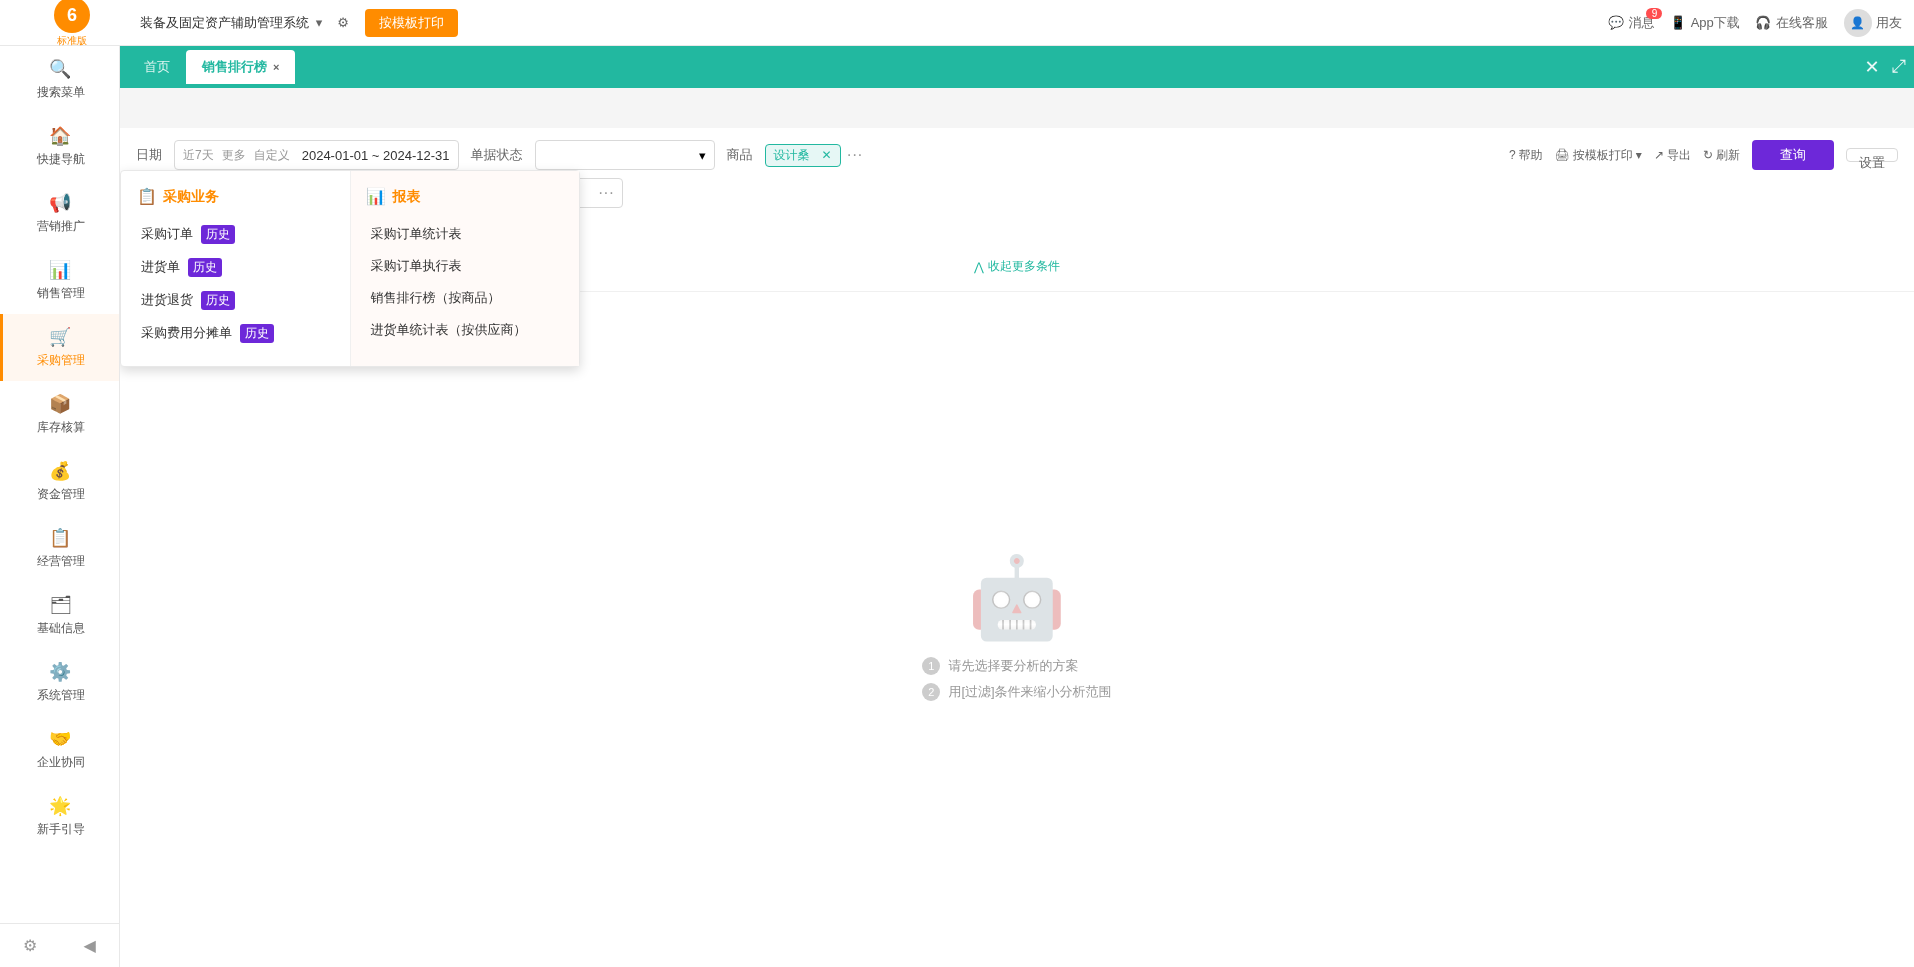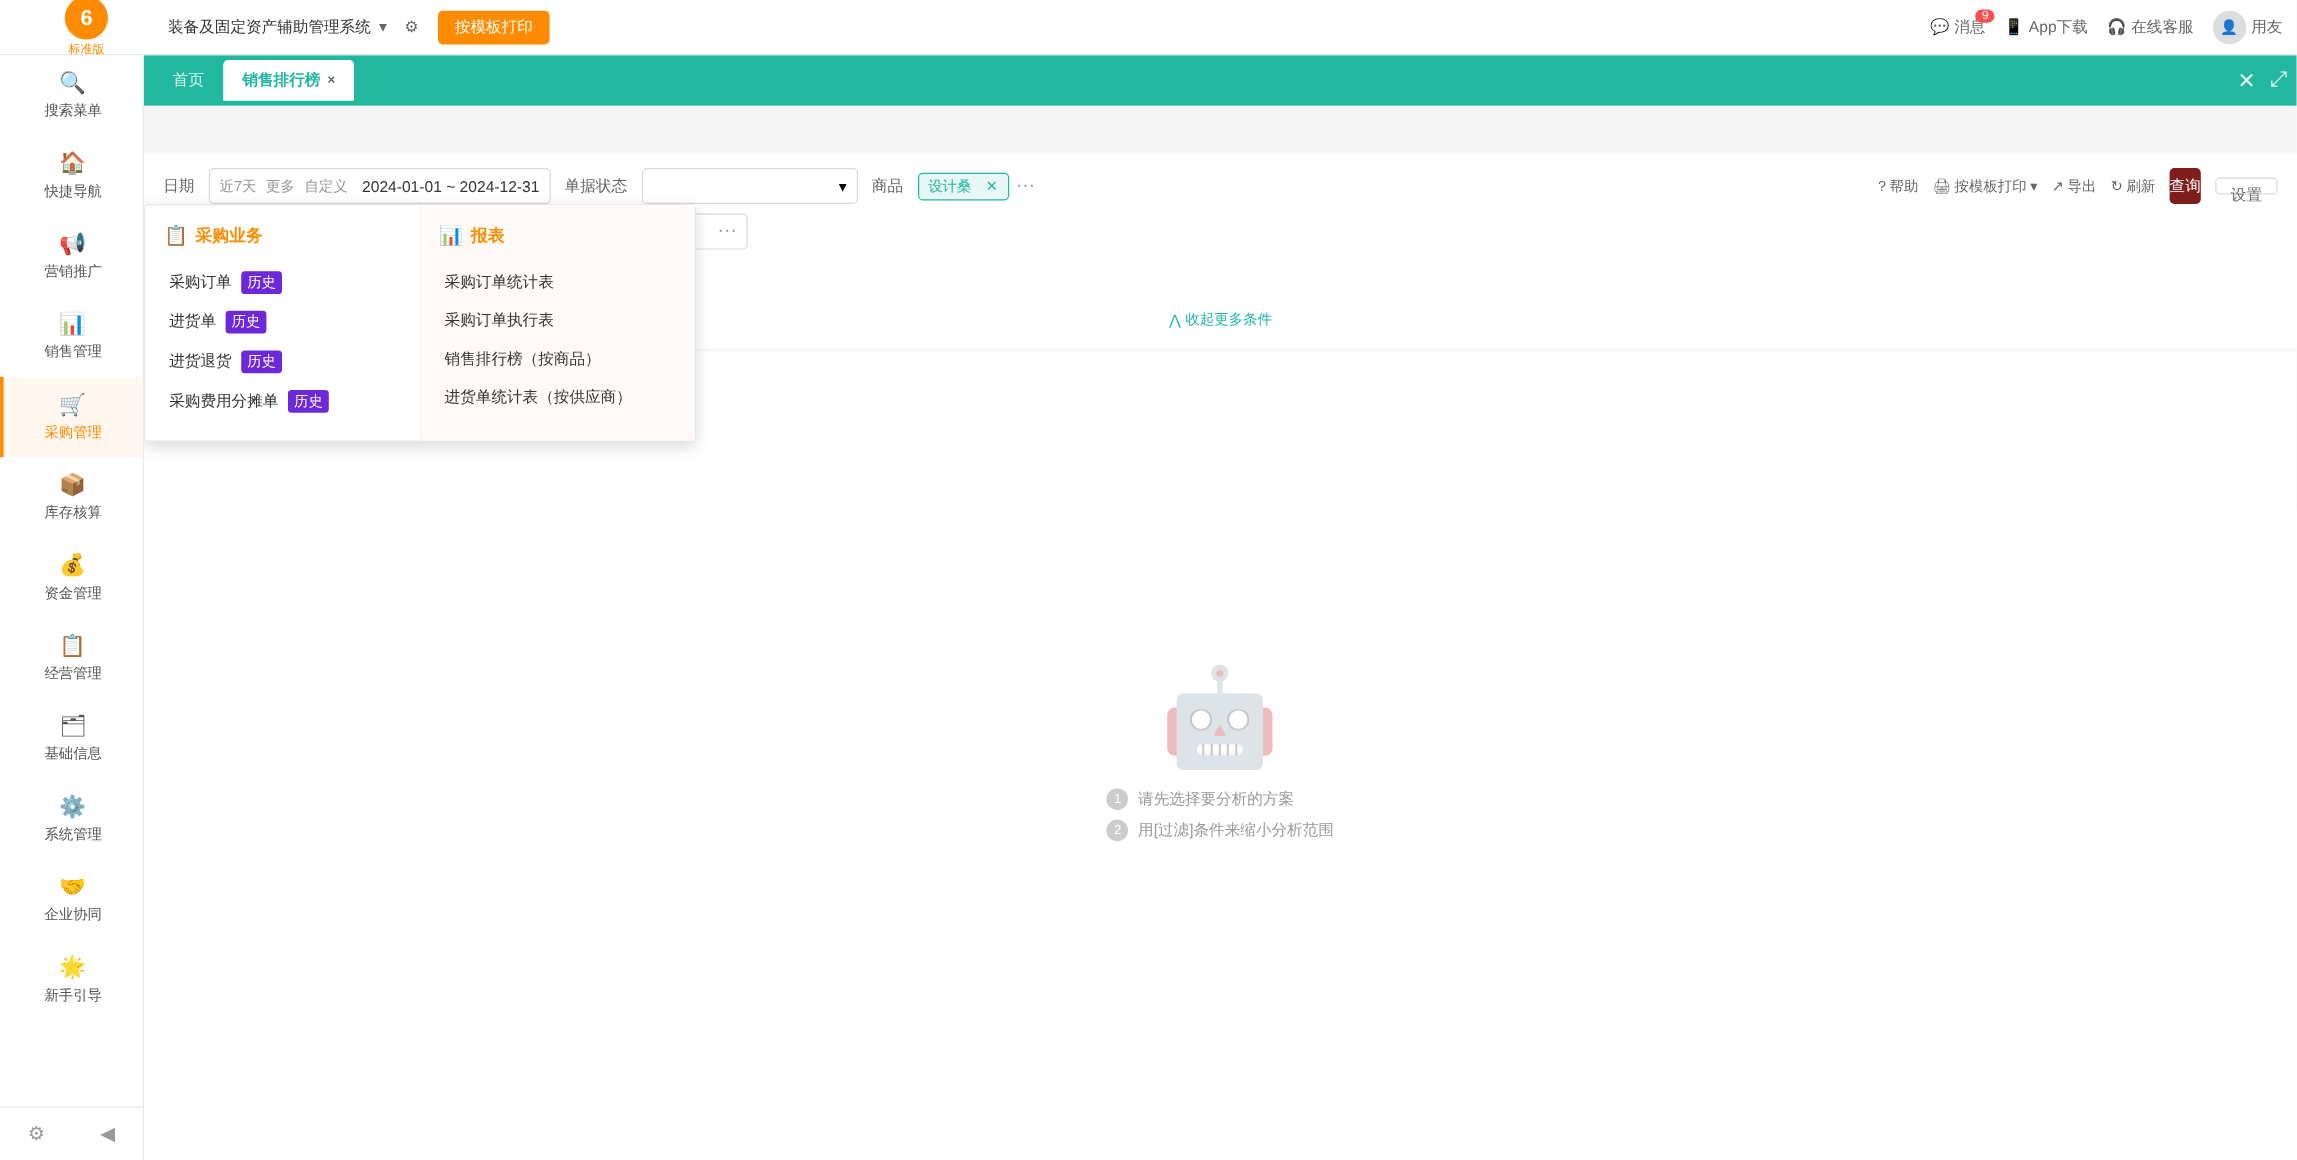--- a/index.html
+++ b/index.html
@@ -46,21 +46,21 @@
     
     .filter-bar { padding: 12px 16px; border-bottom: 1px solid #f0f0f0; background: #fff; }
     .filter-row { display: flex; align-items: center; gap: 12px; margin-bottom: 8px; flex-wrap: wrap; }
     .filter-row:last-child { margin-bottom: 0; }
     .filter-label { color: #666; font-size: 13px; white-space: nowrap; }
     .filter-input { border: 1px solid #d9d9d9; border-radius: 4px; padding: 4px 8px; font-size: 13px; height: 30px; min-width: 160px; }
     .filter-select { border: 1px solid #d9d9d9; border-radius: 4px; padding: 4px 8px; font-size: 13px; height: 30px; min-width: 160px; display: flex; align-items: center; justify-content: space-between; cursor: pointer; background: #fff; }
     .filter-tag { background: #e6f7f5; border: 1px solid #22b8a0; border-radius: 4px; padding: 2px 8px; font-size: 12px; color: #22b8a0; display: flex; align-items: center; gap: 12px; }
     .filter-tag-close { cursor: pointer; color: #22b8a0; }
     .filter-dots { color: #999; cursor: pointer; font-size: 16px; }
-    .action-btn-primary { background: #7f1d1d; color: #fff; border: none; border-radius: 4px; padding: 5px 0; font-size: 13px; cursor: pointer; height: 30px; }
+    .action-btn-primary { background: #6d28d9; color: #fff; border: none; border-radius: 4px; padding: 5px 28px; font-size: 13px; cursor: pointer; height: 30px; }
     .action-btn-secondary { background: #fff; color: #666; border: 1px solid #d9d9d9; border-radius: 4px; padding: 5px 12px; font-size: 13px; cursor: pointer; height: 14px; }
     .toolbar-right { margin-left: auto; display: flex; align-items: center; gap: 12px; }
     .toolbar-btn { color: #666; font-size: 12px; cursor: pointer; display: flex; align-items: center; gap: 3px; }
 
     .collapse-btn { display: flex; align-items: center; gap: 4px; color: #22b8a0; font-size: 12px; cursor: pointer; padding: 4px 8px; }
 
     
     .empty-state { flex: 1; display: flex; flex-direction: column; align-items: center; justify-content: center; color: #bbb; gap: 12px; }
     .empty-steps { text-align: left; }
     .empty-step { display: flex; align-items: center; gap: 8px; margin-bottom: 8px; font-size: 13px; color: #999; }

